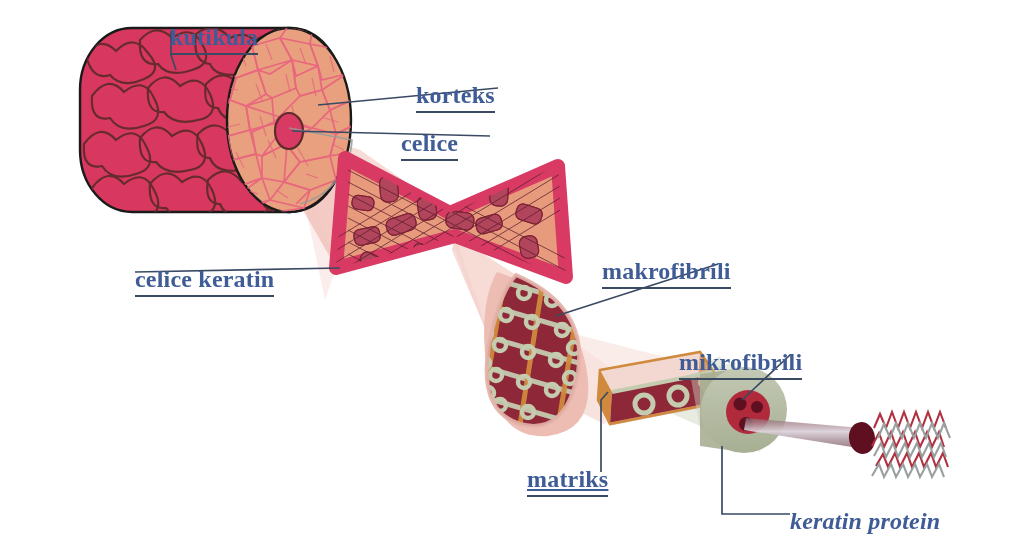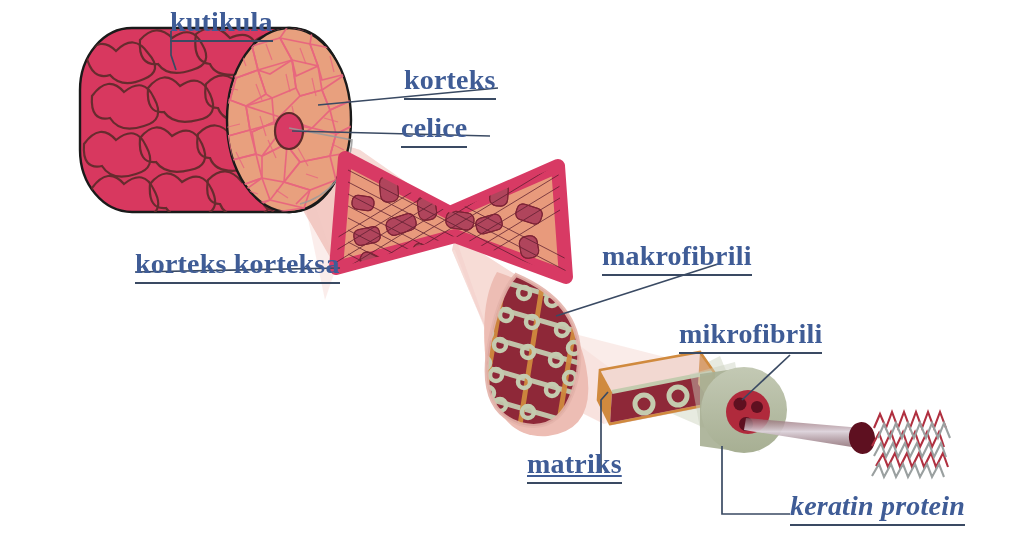--- a/index.html
+++ b/index.html
@@ -1,22 +1,22 @@
 <!DOCTYPE html>
 <html><head>
 <meta charset="utf-8">
 <style>
   html,body{margin:0;padding:0;background:#ffffff;}
   body{width:1024px;height:534px;overflow:hidden;
        font-family:"Liberation Serif","DejaVu Serif",serif;}
   #stage{position:relative;width:1024px;height:534px;background:#fff;}
   svg.layer{position:absolute;left:0;top:0;width:1024px;height:534px;}
-  .lbl{position:absolute;color:#3F5C96;font-size:28px;font-weight:700;
+  .lbl{position:absolute;color:#3F5C96;font-size:24px;font-weight:700;
        letter-spacing:.2px;white-space:nowrap;line-height:1;
-       font-family:"Liberation Serif","DejaVu Serif",serif;}
+       font-family:"Liberation Serif","DejaVu Serif",serif;margin-top:17px;}
   .lbl .ul{display:block;height:2px;background:#3A4A63;margin-top:4px;width:100%;}
 </style>
 </head>
 <body>
 
 <div id="stage">
 
   <svg class="layer" viewBox="0 0 1024 534">
     <defs>
       <clipPath id="cutBody">
@@ -273,37 +273,37 @@
       <path d="M790 355 L742 400"></path>
       <path d="M601 472 L601 400 L608 392"></path>
       <path d="M722 446 L722 514 L790 514"></path>
     </g>
   </svg>
 
   <div class="lbl" style="left:170px;top:8px;">
     <span>kutikula</span>
     <span class="ul"></span>
   </div>
-  <div class="lbl" style="left:404px;top:66px;text-align:center;">
+  <div class="lbl" style="left:416px;top:66px;text-align:center;">
     <span>korteks</span>
     <span class="ul"></span>
   </div>
   <div class="lbl" style="left:401px;top:114px;">
     <span>celice</span>
     <span class="ul"></span>
   </div>
   <div class="lbl" style="left:135px;top:250px;">
-    <span>korteks korteksa</span>
+    <span>celice keratin</span>
     <span class="ul"></span>
   </div>
   <div class="lbl" style="left:602px;top:242px;">
     <span>makrofibrili</span>
     <span class="ul"></span>
   </div>
-  <div class="lbl" style="left:679px;top:320px;">
+  <div class="lbl" style="left:679px;top:333px;">
     <span>mikrofibrili</span>
     <span class="ul"></span>
   </div>
   <div class="lbl" style="left:527px;top:450px;text-decoration:underline;">
     <span>matriks</span>
     <span class="ul"></span>
   </div>
   <div class="lbl" style="left:790px;top:492px;font-style:italic;">
     <span>keratin protein</span>
     <span class="ul"></span>

